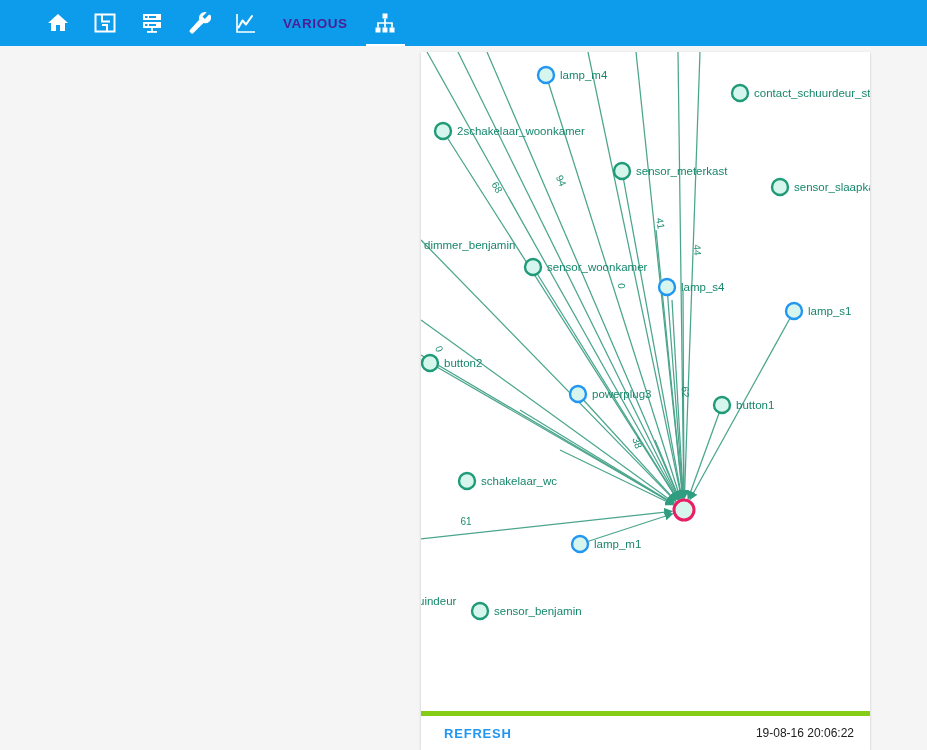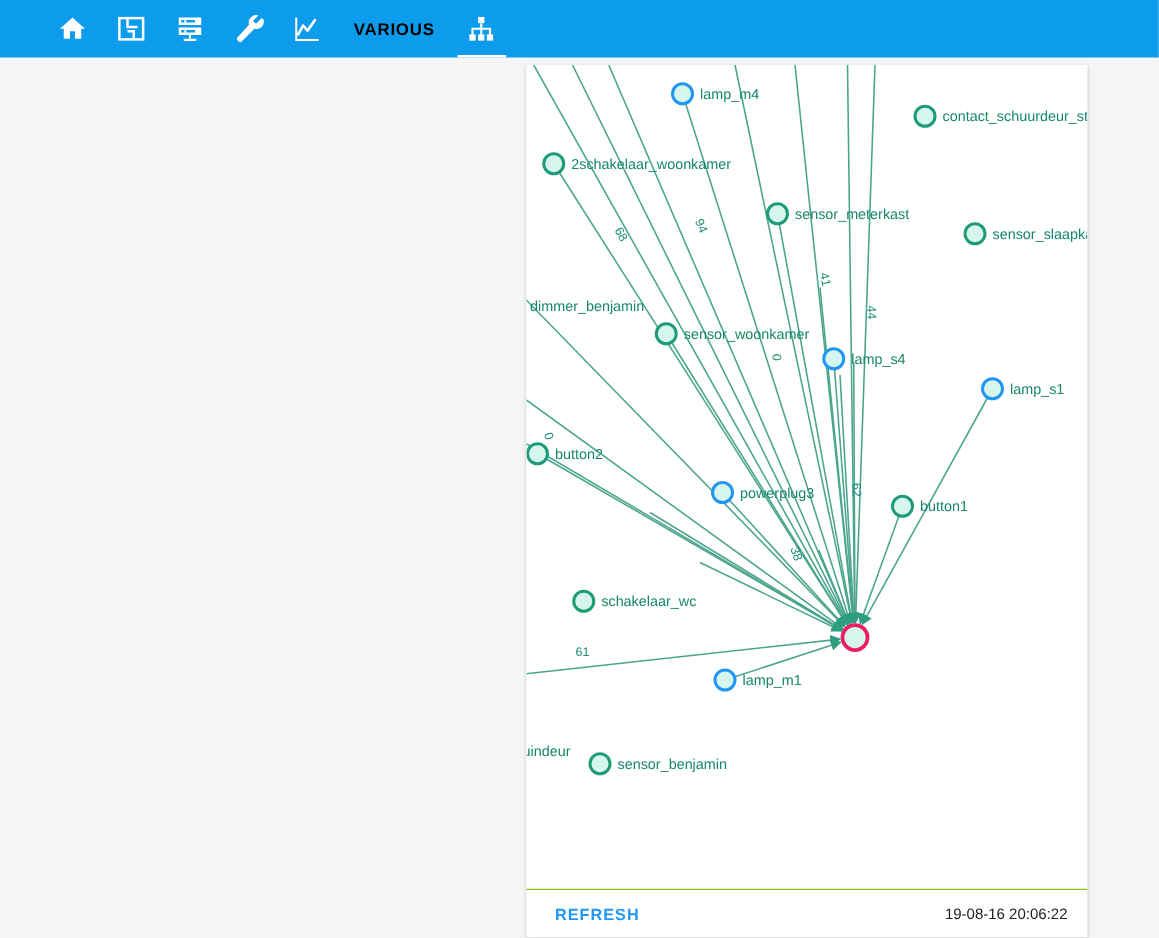--- a/index.html
+++ b/index.html
@@ -29,21 +29,21 @@
     padding-left: 34px;
   }
   .navitem {
     height: 46px;
     display: flex;
     align-items: center;
     justify-content: center;
     position: relative;
     box-sizing: border-box;
     cursor: pointer;
-    color: #000000;
+    color: #4c1d95;
   }
   .navitem.icononly { width: 47px; }
   .navitem.textitem {
     padding: 0 14px;
     font-size: 13.5px;
     font-weight: bold;
     letter-spacing: 0.6px;
   }
   .navitem svg { display: block; }
   .navitem.active::after {
@@ -77,21 +77,21 @@
     background: #ffffff;
   }
   #graph-svg { display: block; }
 
   #card-footer {
     position: absolute;
     left: 0;
     top: 659px;
     width: 449px;
     height: 39px;
-    border-top: 1px solid #84cc16;
+    border-top: 5px solid #84cc16;
     display: flex;
     align-items: center;
     justify-content: space-between;
     box-sizing: border-box;
     padding: 0 16px 0 23px;
   }
   #refresh-button {
     color: #2196F3;
     font-size: 13px;
     font-weight: bold;

